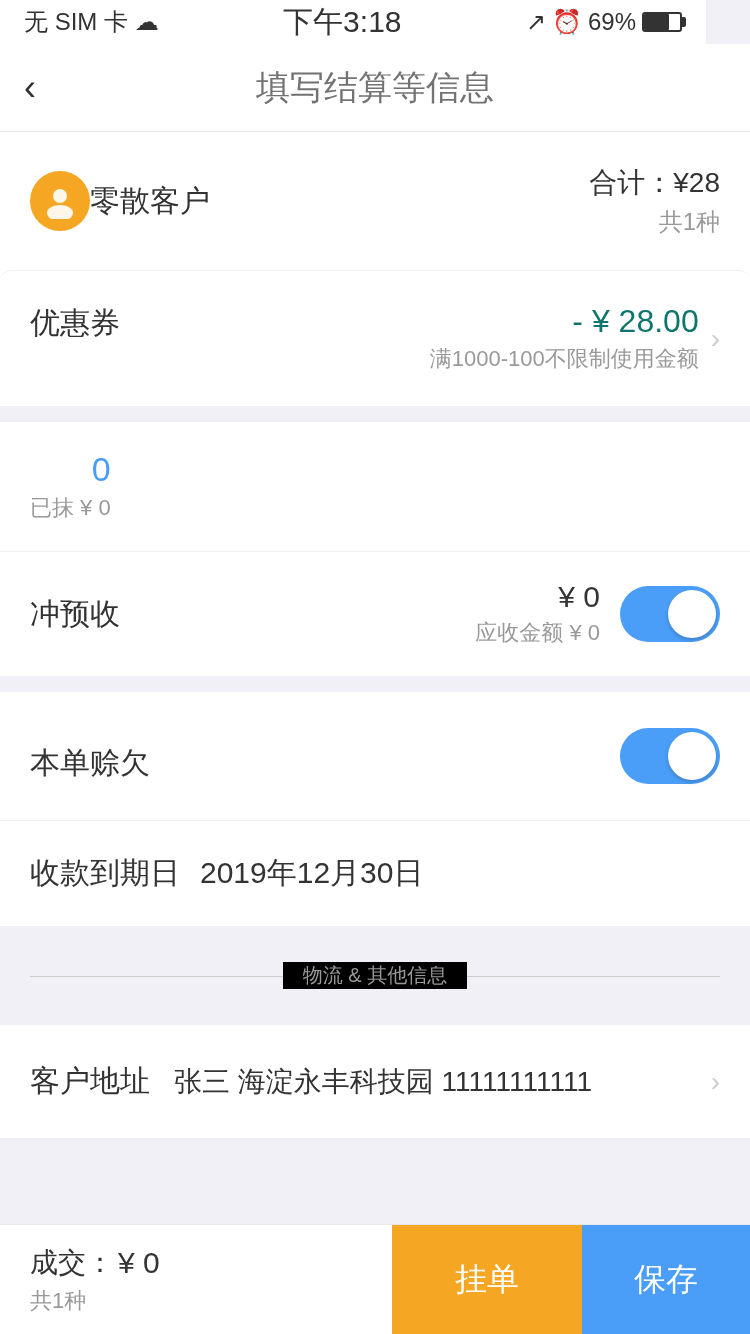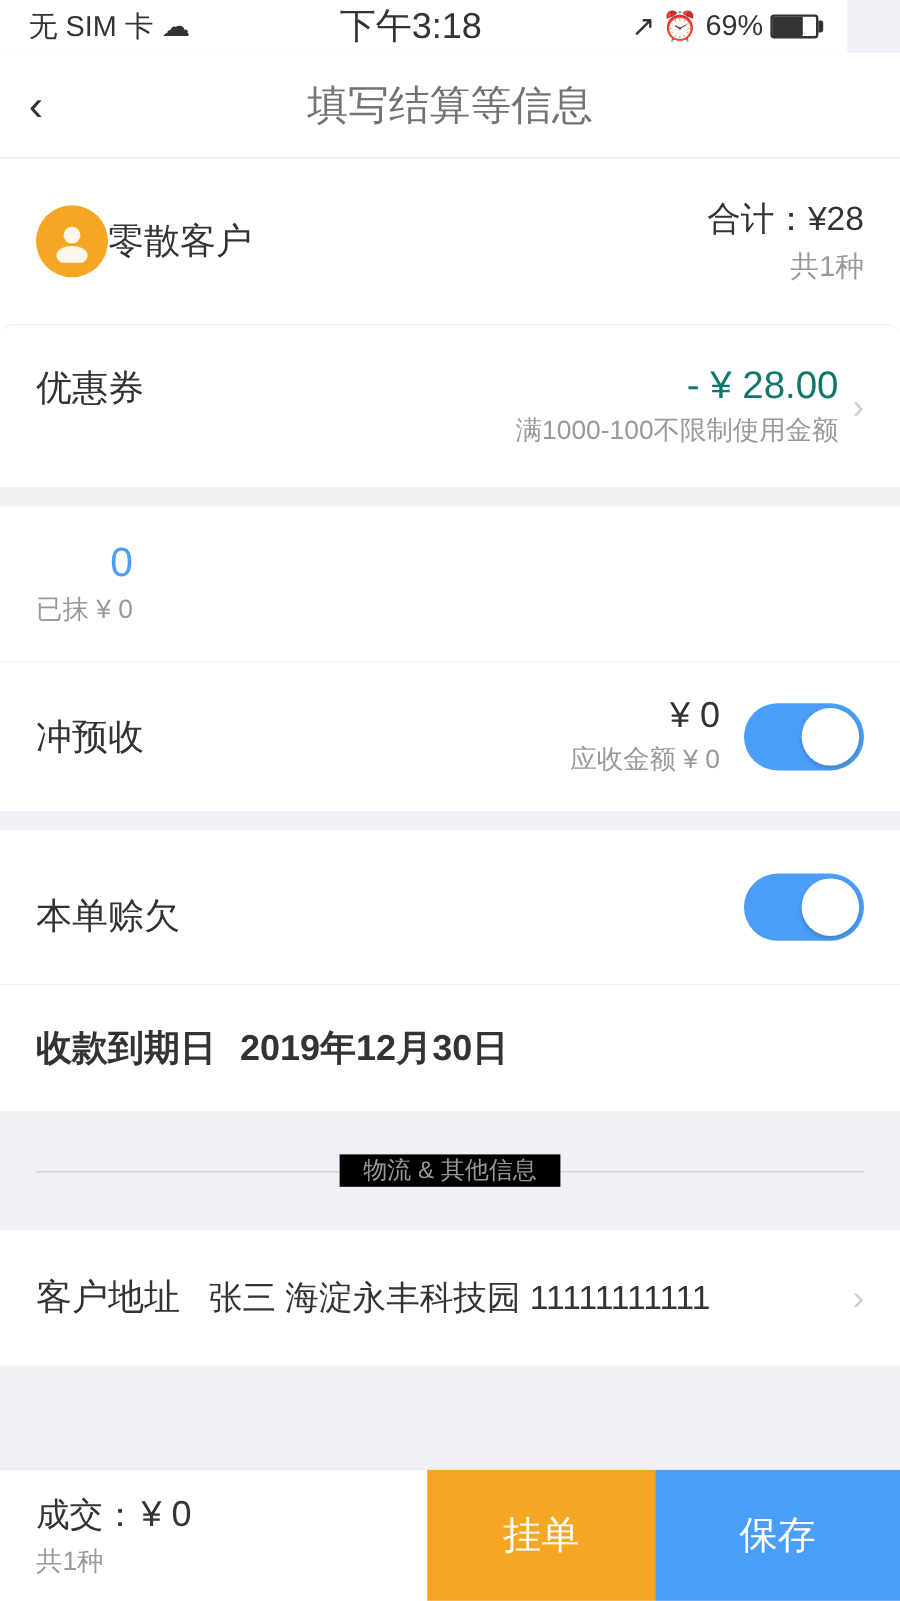--- a/index.html
+++ b/index.html
@@ -240,21 +240,20 @@
       padding: 36px 30px;
       border-bottom: 1px solid #f0f0f0;
     }
     .debt-label {
       font-size: 30px;
       color: #333;
     }
     .due-row {
       display: flex;
       padding: 32px 30px;
-      font-weight: bold;
     }
     .due-label {
       font-size: 30px;
       color: #333;
       margin-right: 20px;
     }
     .due-value {
       font-size: 30px;
       color: #333;
     }
@@ -348,21 +347,21 @@
       height: 100%;
       background: #f5a623;
       display: flex;
       align-items: center;
       justify-content: center;
       font-size: 32px;
       color: #fff;
       cursor: pointer;
     }
     .btn-save {
-      width: 204px;
+      width: 168px;
       height: 100%;
       background: #4b9ef7;
       display: flex;
       align-items: center;
       justify-content: center;
       font-size: 32px;
       color: #fff;
       cursor: pointer;
     }
     .battery-icon {

